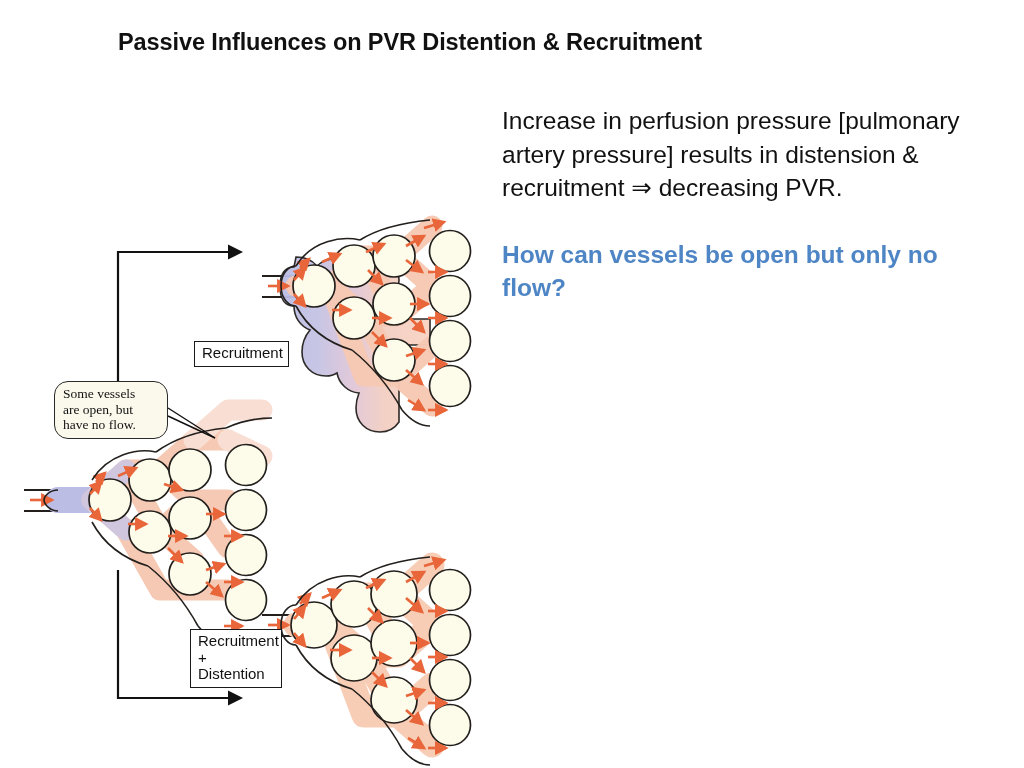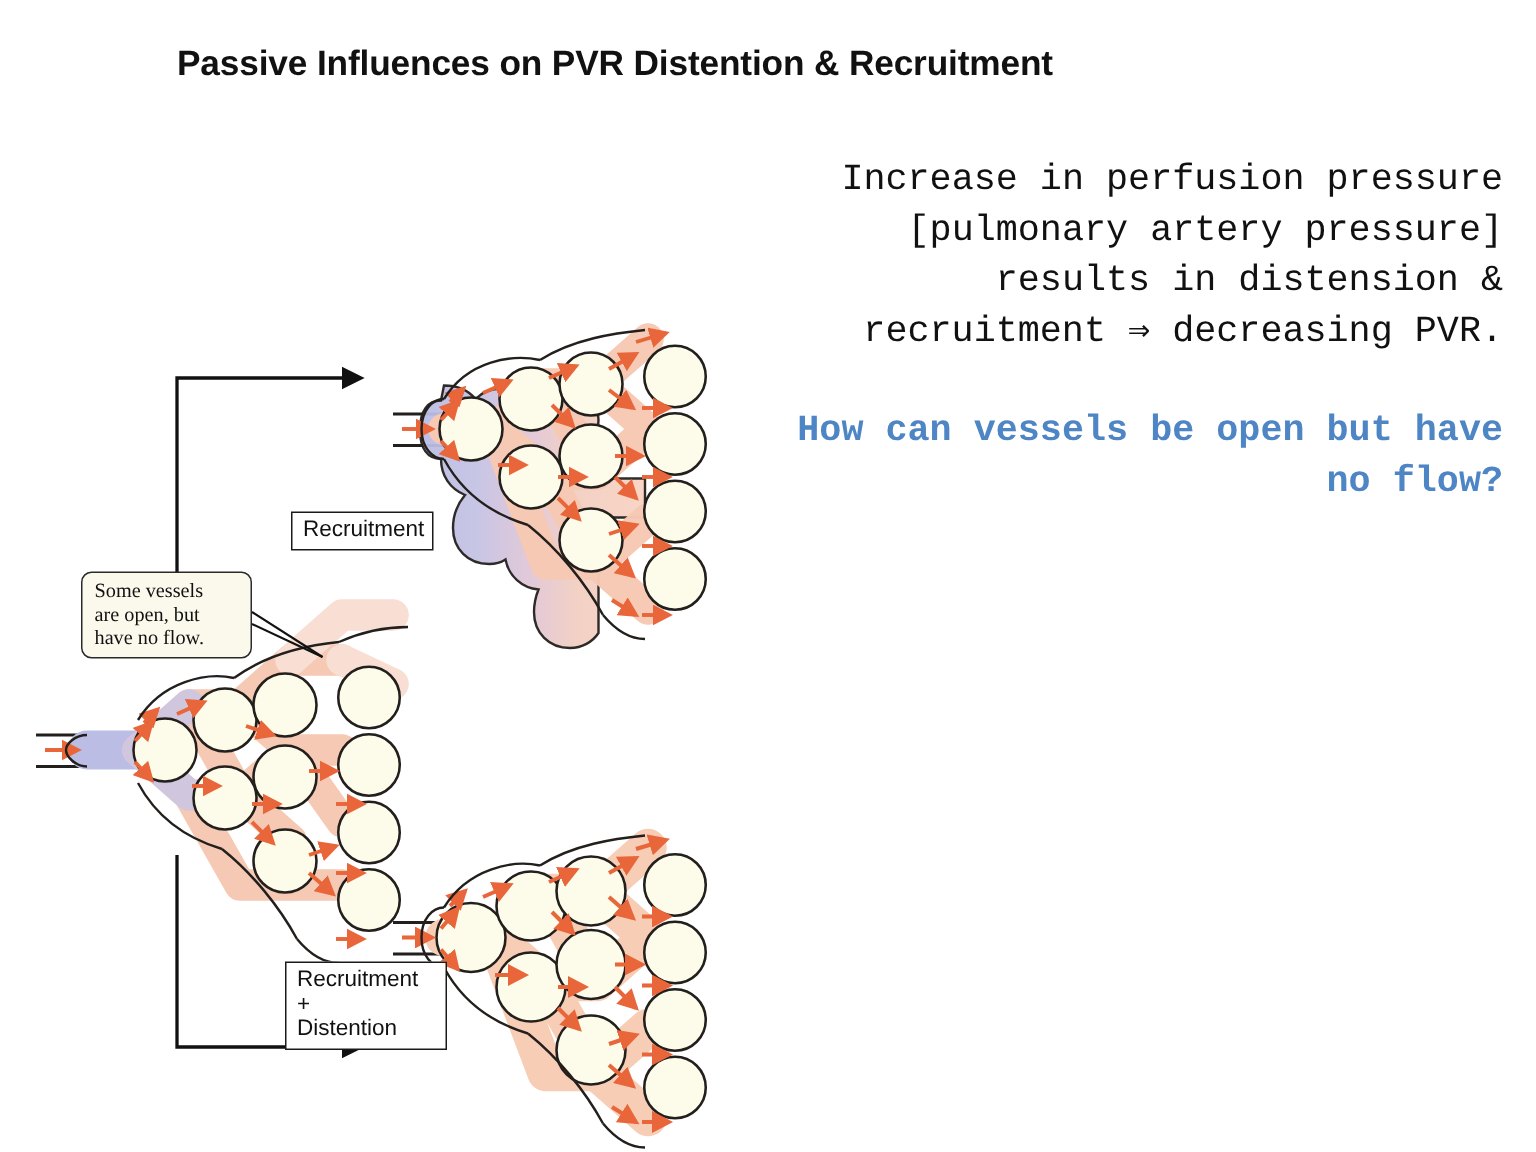--- a/index.html
+++ b/index.html
@@ -35,23 +35,22 @@
   #text-column {
     position: absolute;
     left: 502px;
     top: 104px;
     width: 500px;
   }
   .para {
     font-size: 24.5px;
     line-height: 33.5px;
     color: #111111;
-    font-family: Liberation Mono, monospace;
+    font-family: Liberation Sans, sans-serif;
     margin: 0;
-    text-align: right;
   }
   .para.spacer-after { margin-bottom: 33px; }
   .para.question {
     color: #4e85c5;
     font-weight: bold;
   }
 
   
   #figure {
     position: absolute;
@@ -76,41 +75,41 @@
     box-sizing: border-box;
   }
   #label-recruitment {
     left: 194px;
     top: 271px;
     width: 95px;
   }
   #label-recruitment-distention {
     left: 190px;
     top: 559px;
-    width: 108px;
-    margin-top: 12px;
+    width: 92px;
   }
 
   .callout-box {
     position: absolute;
     background: #fbf8ec;
     border: 1.5px solid #2a2a2a;
     border-radius: 7px;
     font-family: "Liberation Serif", serif;
     font-size: 13.5px;
     line-height: 15.5px;
     color: #111111;
     padding: 4px 7px 5px 8px;
     white-space: pre-line;
     box-sizing: border-box;
   }
   #callout-no-flow {
     left: 54px;
     top: 311px;
     width: 114px;
+    border-radius: 14px;
   }
 </style>
 </head>
 <body>
 
 <div id="slide-title">Passive Influences on PVR Distention &amp; Recruitment</div>
 
 <div id="figure">
 
   <svg width="500" height="698" viewBox="0 0 500 698">
@@ -400,15 +399,15 @@
 Distention</div>
 
   <div class="callout-box" id="callout-no-flow">Some vessels
 are open, but
 have no flow.</div>
 </div>
 
 <div id="text-column">
   <p class="para spacer-after">Increase in perfusion pressure [pulmonary artery pressure] results in distension &amp; recruitment ⇒ decreasing PVR.</p>
 
-  <p class="para question">How can vessels be open but have no flow?</p>
+  <p class="para question">How can vessels be open but only no flow?</p>
 
 </div>
 
 </body></html>

